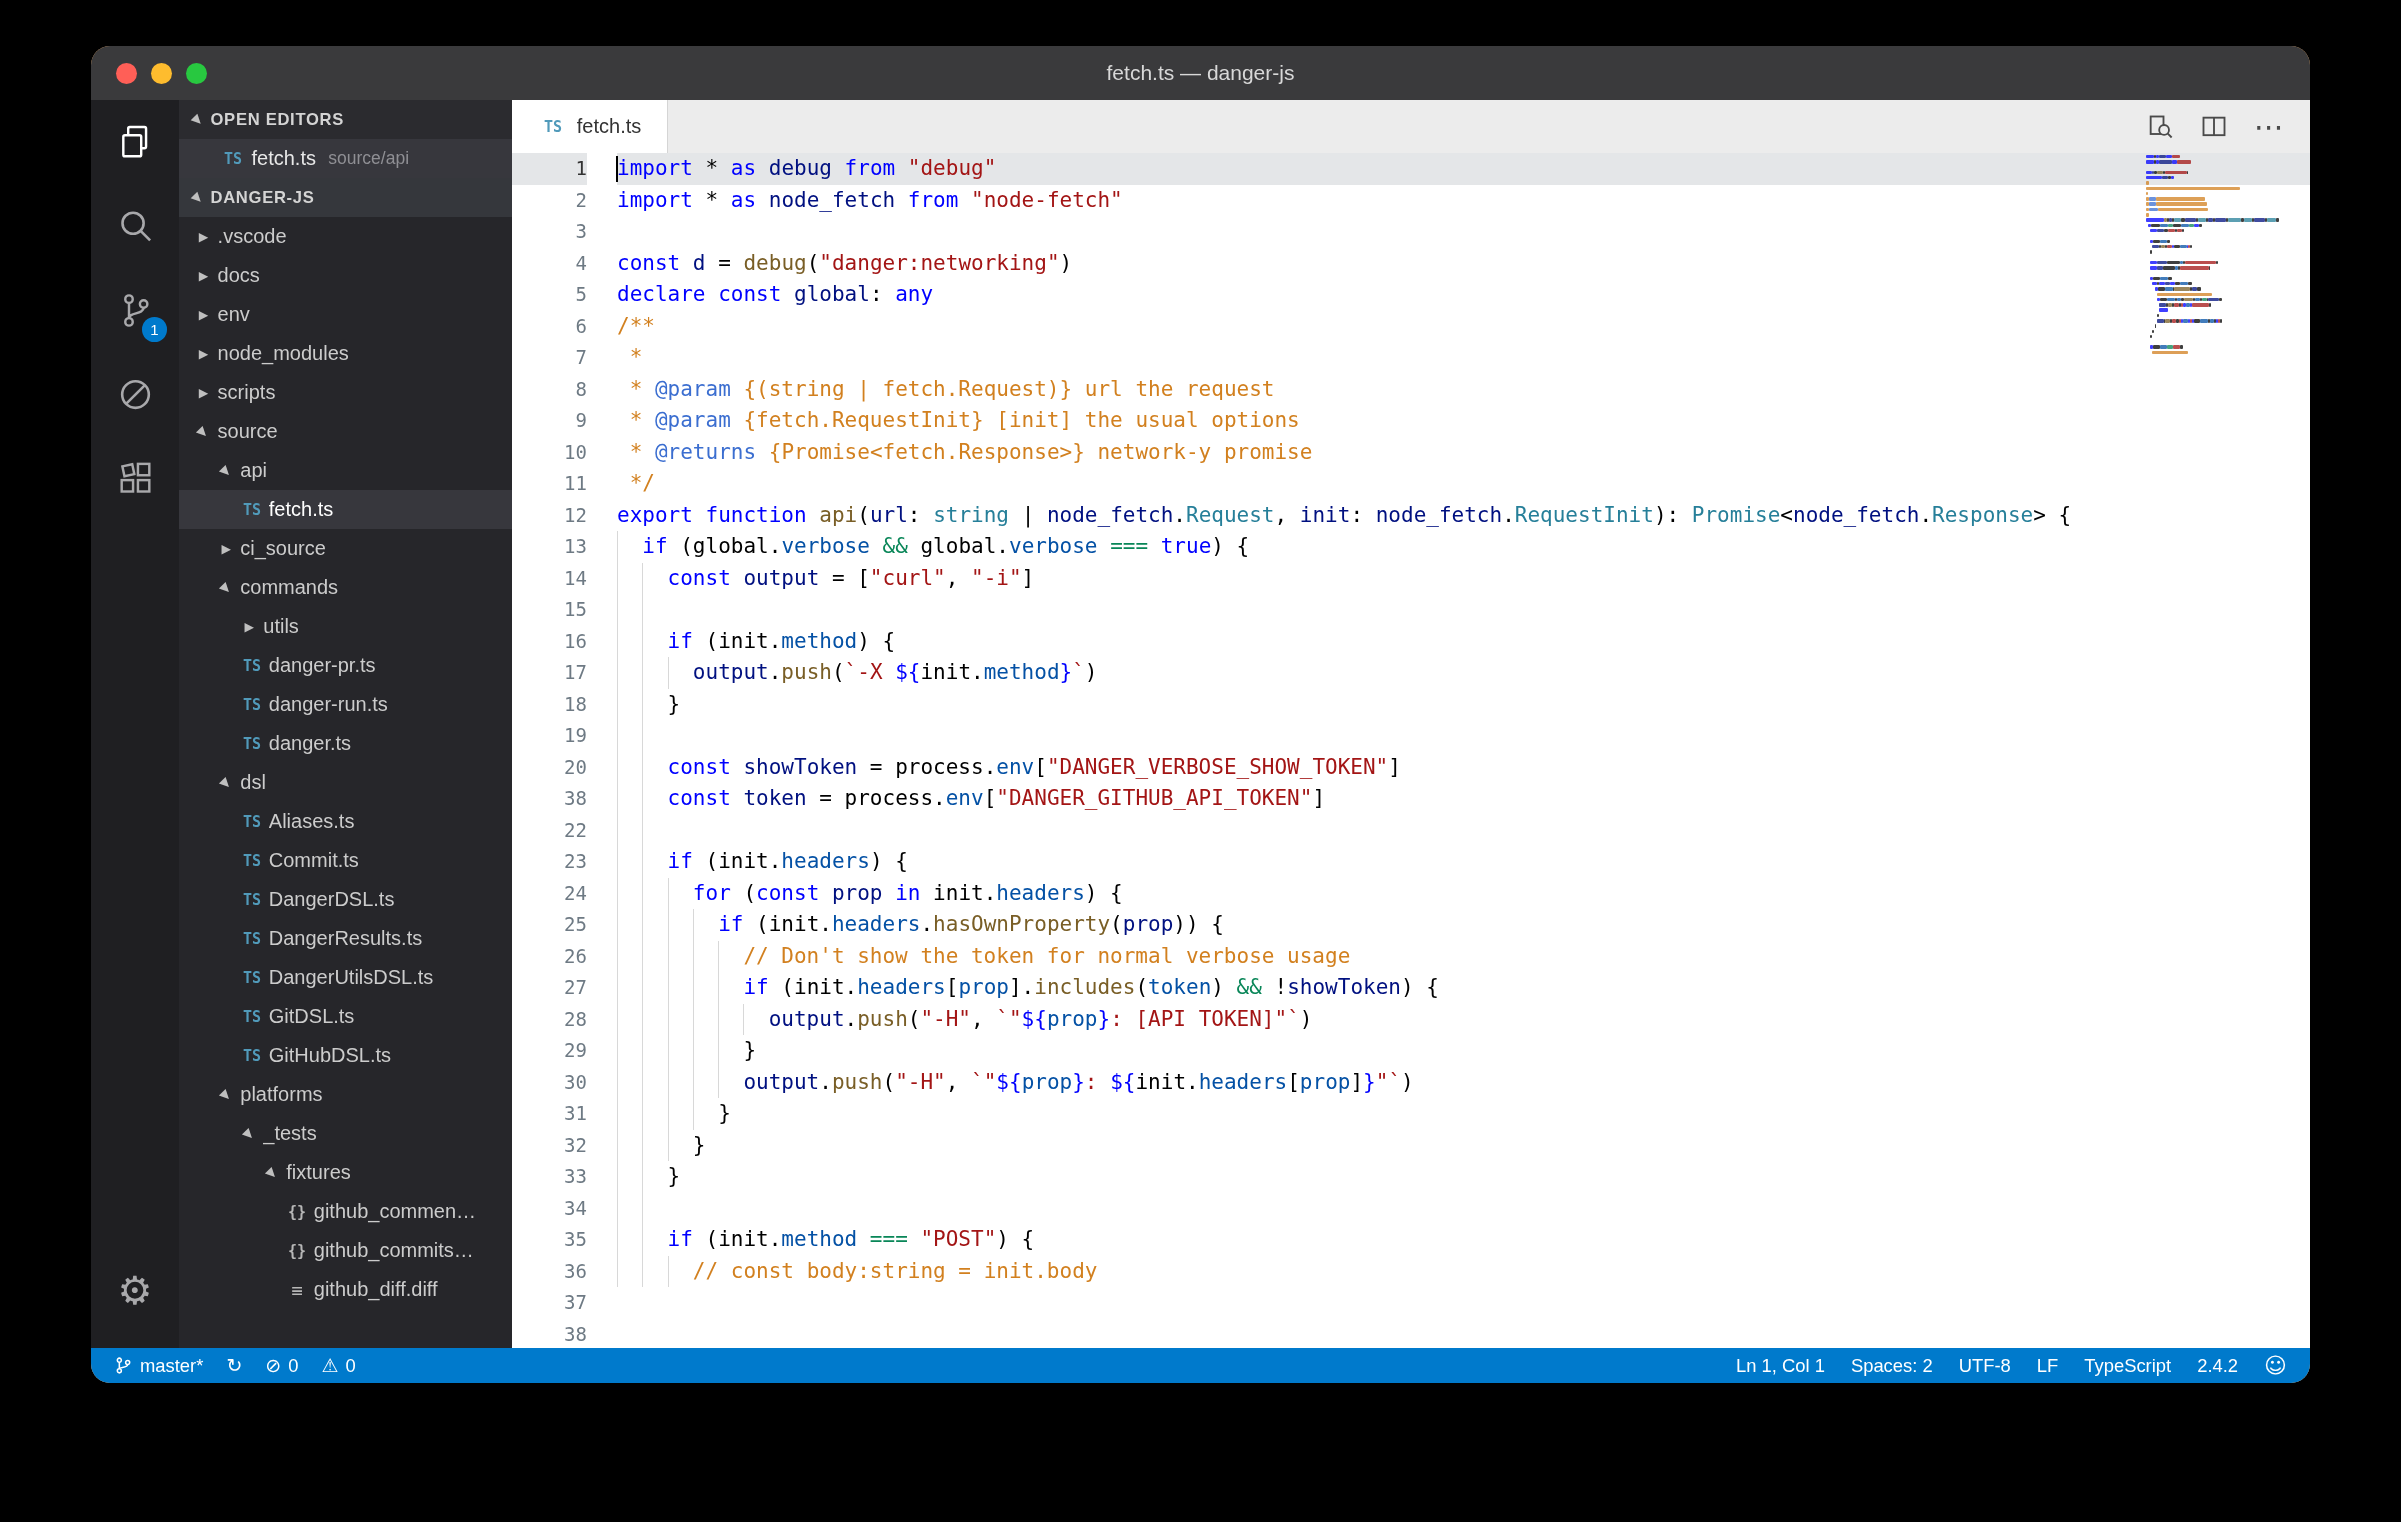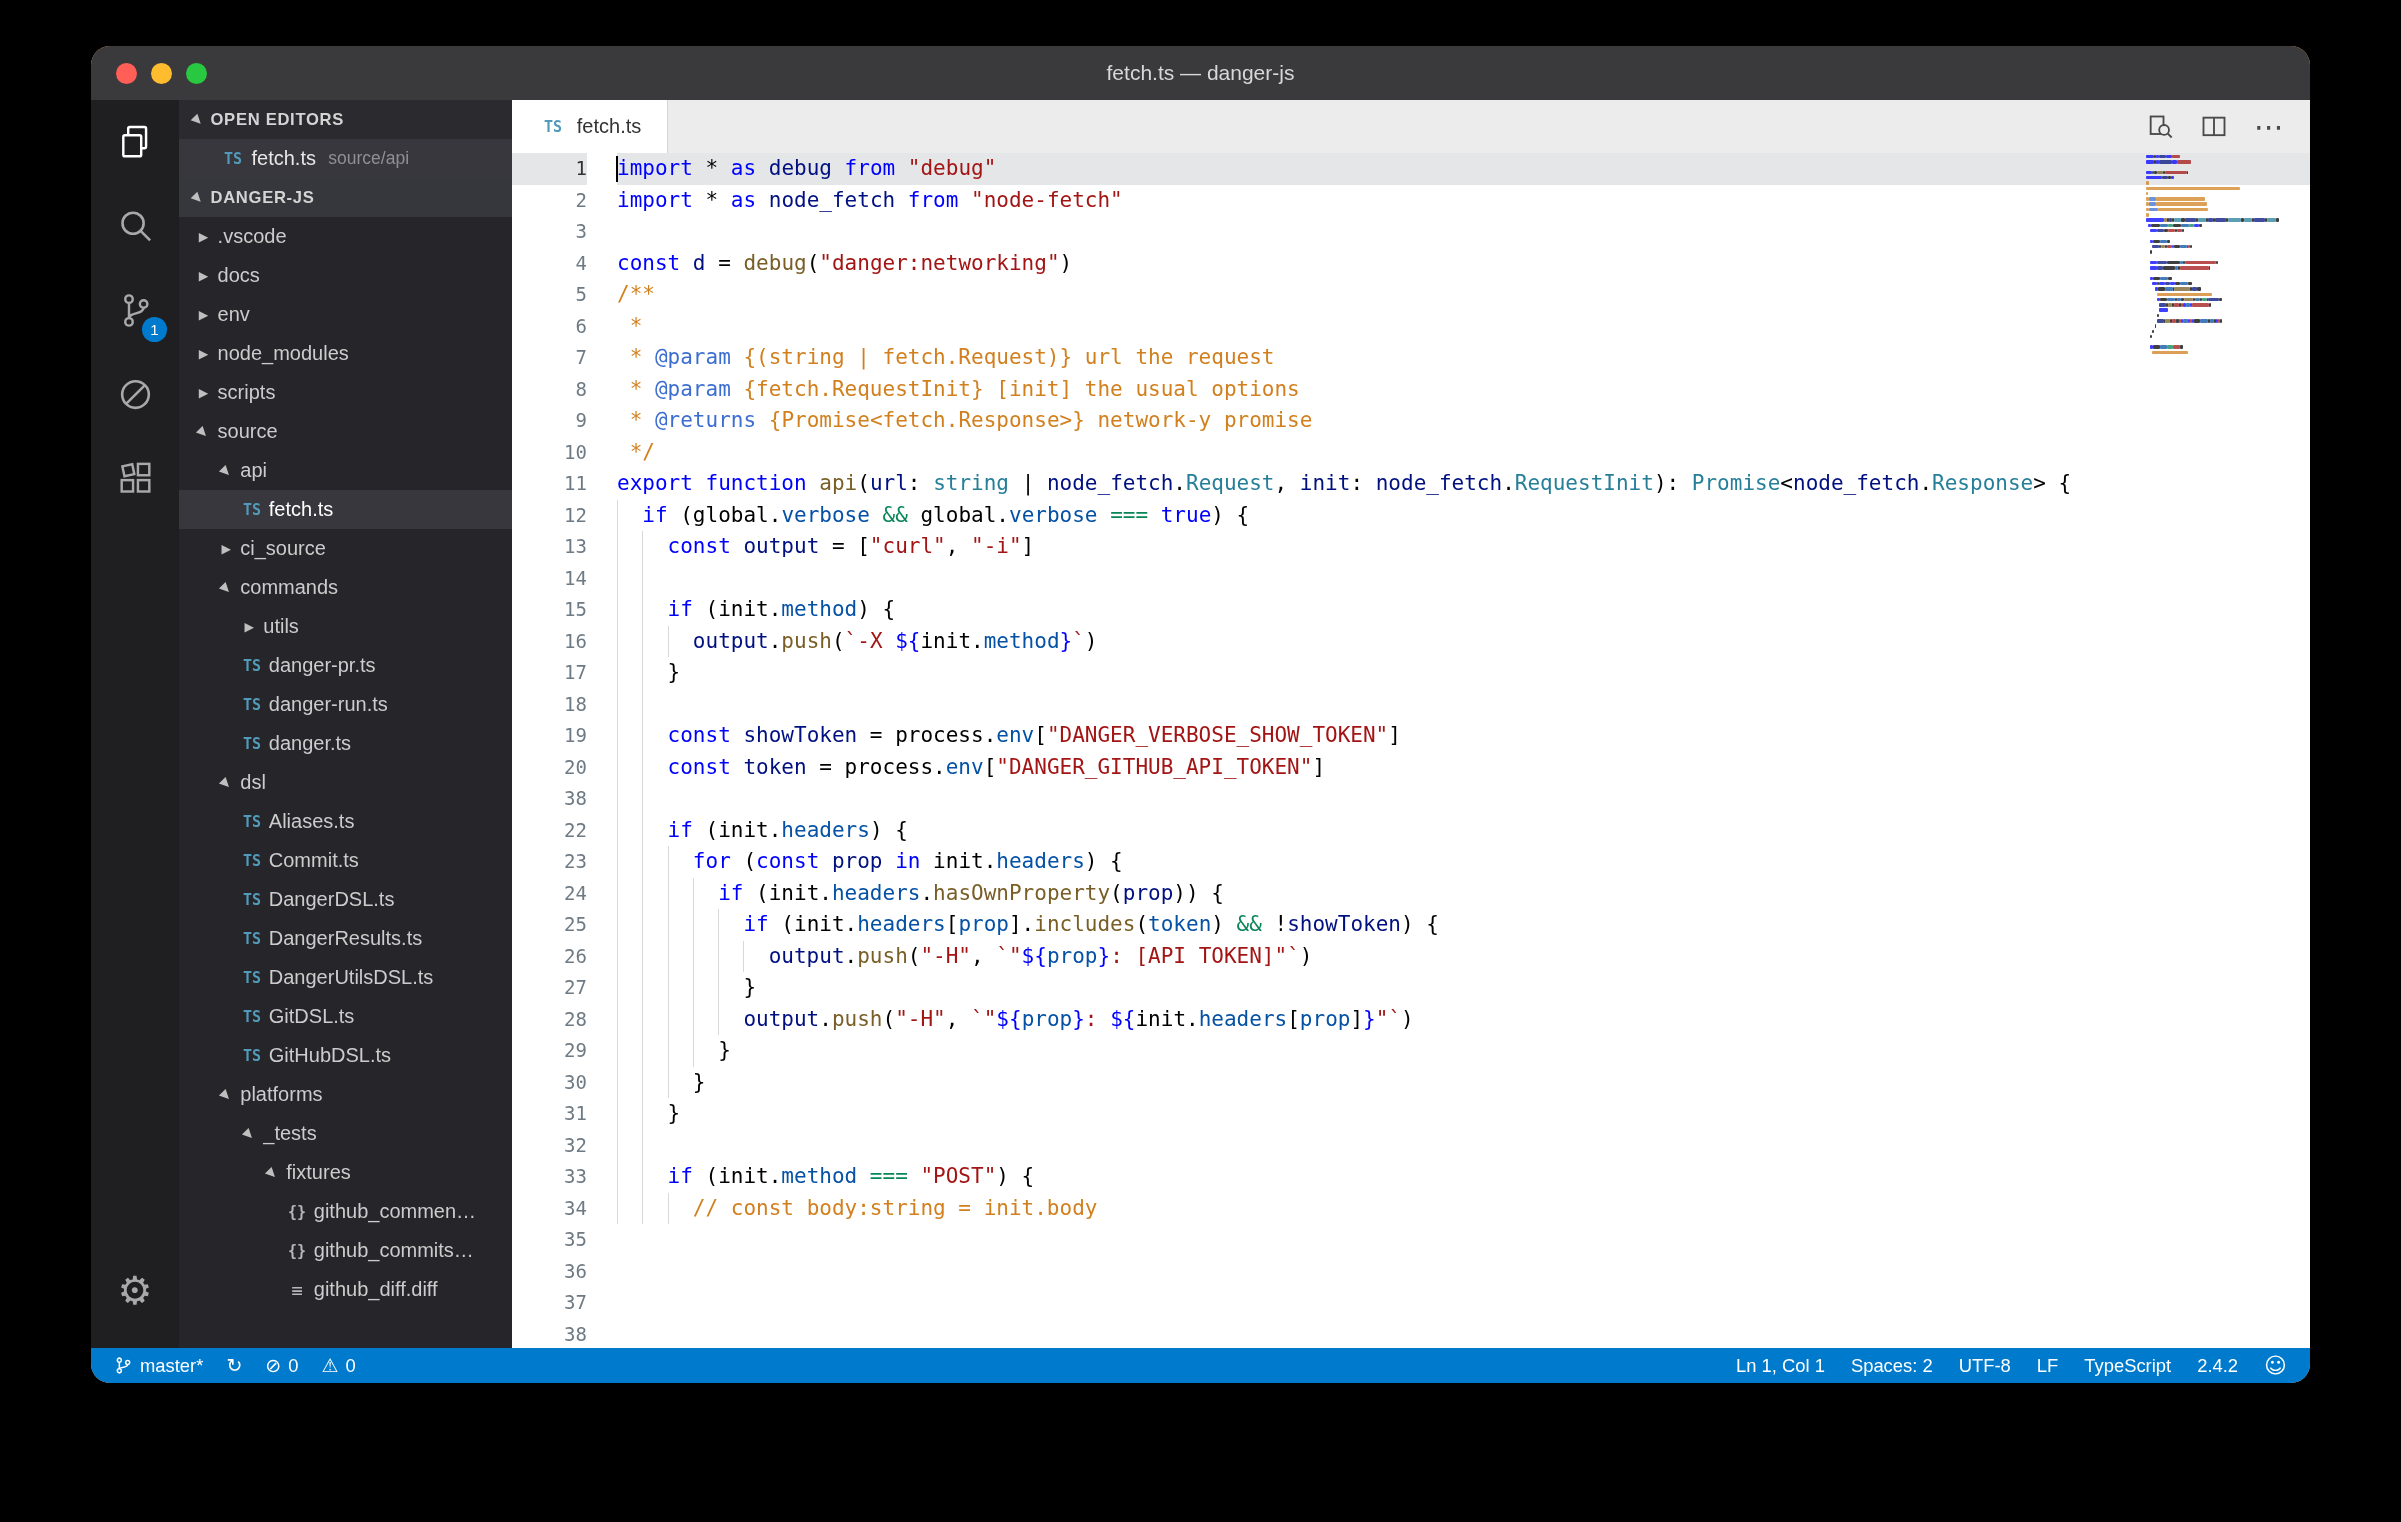--- a/index.html
+++ b/index.html
@@ -338,40 +338,42 @@
             <div class="gutter-line">35</div>
             <div class="gutter-line">36</div>
             <div class="gutter-line">37</div>
             <div class="gutter-line">38</div>
           </div>
         <div class="code">
             <div class="code-line current"><span class="line-text"><span class="tok" style="color: rgb(0, 0, 255);">import </span><span class="tok" style="color: rgb(0, 0, 0);">* </span><span class="tok" style="color: rgb(0, 0, 255);">as </span><span class="tok" style="color: rgb(0, 16, 128);">debug </span><span class="tok" style="color: rgb(0, 0, 255);">from </span><span class="tok" style="color: rgb(163, 21, 21);">"debug"</span><span class="cursor"></span></span></div>
             <div class="code-line"><span class="line-text"><span class="tok" style="color: rgb(0, 0, 255);">import </span><span class="tok" style="color: rgb(0, 0, 0);">* </span><span class="tok" style="color: rgb(0, 0, 255);">as </span><span class="tok" style="color: rgb(0, 16, 128);">node_fetch </span><span class="tok" style="color: rgb(0, 0, 255);">from </span><span class="tok" style="color: rgb(163, 21, 21);">"node-fetch"</span></span></div>
             <div class="code-line"><span class="line-text"></span></div>
             <div class="code-line"><span class="line-text"><span class="tok" style="color: rgb(0, 0, 255);">const </span><span class="tok" style="color: rgb(0, 16, 128);">d</span><span class="tok" style="color: rgb(0, 0, 0);"> = </span><span class="tok" style="color: rgb(121, 94, 38);">debug</span><span class="tok" style="color: rgb(0, 0, 0);">(</span><span class="tok" style="color: rgb(163, 21, 21);">"danger:networking"</span><span class="tok" style="color: rgb(0, 0, 0);">)</span></span></div>
+            <div class="code-line"><span class="line-text"><span class="tok" style="color: rgb(0, 0, 255);">declare const </span><span class="tok" style="color: rgb(0, 16, 128);">global</span><span class="tok" style="color: rgb(0, 0, 0);">: </span><span class="tok" style="color: rgb(0, 0, 255);">any</span></span></div>
             <div class="code-line"><span class="line-text"><span class="tok" style="color: rgb(210, 128, 31);">/**</span></span></div>
             <div class="code-line"><span class="line-text"><span class="tok" style="color: rgb(210, 128, 31);"> *</span></span></div>
             <div class="code-line"><span class="line-text"><span class="tok" style="color: rgb(210, 128, 31);"> * </span><span class="tok" style="color: rgb(59, 110, 208);">@param</span><span class="tok" style="color: rgb(210, 128, 31);"> {(string | fetch.Request)} url the request</span></span></div>
             <div class="code-line"><span class="line-text"><span class="tok" style="color: rgb(210, 128, 31);"> * </span><span class="tok" style="color: rgb(59, 110, 208);">@param</span><span class="tok" style="color: rgb(210, 128, 31);"> {fetch.RequestInit} [init] the usual options</span></span></div>
             <div class="code-line"><span class="line-text"><span class="tok" style="color: rgb(210, 128, 31);"> * </span><span class="tok" style="color: rgb(59, 110, 208);">@returns</span><span class="tok" style="color: rgb(210, 128, 31);"> {Promise&lt;fetch.Response&gt;} network-y promise</span></span></div>
             <div class="code-line"><span class="line-text"><span class="tok" style="color: rgb(210, 128, 31);"> */</span></span></div>
             <div class="code-line"><span class="line-text"><span class="tok" style="color: rgb(0, 0, 255);">export function </span><span class="tok" style="color: rgb(121, 94, 38);">api</span><span class="tok" style="color: rgb(0, 0, 0);">(</span><span class="tok" style="color: rgb(0, 16, 128);">url</span><span class="tok" style="color: rgb(0, 0, 0);">: </span><span class="tok" style="color: rgb(38, 127, 153);">string</span><span class="tok" style="color: rgb(0, 0, 0);"> | </span><span class="tok" style="color: rgb(0, 16, 128);">node_fetch</span><span class="tok" style="color: rgb(0, 0, 0);">.</span><span class="tok" style="color: rgb(38, 127, 153);">Request</span><span class="tok" style="color: rgb(0, 0, 0);">, </span><span class="tok" style="color: rgb(0, 16, 128);">init</span><span class="tok" style="color: rgb(0, 0, 0);">: </span><span class="tok" style="color: rgb(0, 16, 128);">node_fetch</span><span class="tok" style="color: rgb(0, 0, 0);">.</span><span class="tok" style="color: rgb(38, 127, 153);">RequestInit</span><span class="tok" style="color: rgb(0, 0, 0);">): </span><span class="tok" style="color: rgb(38, 127, 153);">Promise</span><span class="tok" style="color: rgb(0, 0, 0);">&lt;</span><span class="tok" style="color: rgb(0, 16, 128);">node_fetch</span><span class="tok" style="color: rgb(0, 0, 0);">.</span><span class="tok" style="color: rgb(38, 127, 153);">Response</span><span class="tok" style="color: rgb(0, 0, 0);">&gt; {</span></span></div>
             <div class="code-line"><span class="ind"></span><span class="line-text"><span class="tok" style="color: rgb(0, 0, 255);">if </span><span class="tok" style="color: rgb(0, 0, 0);">(global.</span><span class="tok" style="color: rgb(4, 81, 165);">verbose</span><span class="tok" style="color: rgb(9, 134, 88);"> &amp;&amp; </span><span class="tok" style="color: rgb(0, 0, 0);">global.</span><span class="tok" style="color: rgb(4, 81, 165);">verbose</span><span class="tok" style="color: rgb(9, 134, 88);"> === </span><span class="tok" style="color: rgb(0, 0, 255);">true</span><span class="tok" style="color: rgb(0, 0, 0);">) {</span></span></div>
             <div class="code-line"><span class="ind"></span><span class="ind"></span><span class="line-text"><span class="tok" style="color: rgb(0, 0, 255);">const </span><span class="tok" style="color: rgb(0, 16, 128);">output</span><span class="tok" style="color: rgb(0, 0, 0);"> = [</span><span class="tok" style="color: rgb(163, 21, 21);">"curl"</span><span class="tok" style="color: rgb(0, 0, 0);">, </span><span class="tok" style="color: rgb(163, 21, 21);">"-i"</span><span class="tok" style="color: rgb(0, 0, 0);">]</span></span></div>
             <div class="code-line"><span class="ind"></span><span class="ind"></span><span class="line-text"></span></div>
             <div class="code-line"><span class="ind"></span><span class="ind"></span><span class="line-text"><span class="tok" style="color: rgb(0, 0, 255);">if </span><span class="tok" style="color: rgb(0, 0, 0);">(init.</span><span class="tok" style="color: rgb(4, 81, 165);">method</span><span class="tok" style="color: rgb(0, 0, 0);">) {</span></span></div>
             <div class="code-line"><span class="ind"></span><span class="ind"></span><span class="ind"></span><span class="line-text"><span class="tok" style="color: rgb(0, 16, 128);">output</span><span class="tok" style="color: rgb(0, 0, 0);">.</span><span class="tok" style="color: rgb(121, 94, 38);">push</span><span class="tok" style="color: rgb(0, 0, 0);">(</span><span class="tok" style="color: rgb(163, 21, 21);">`-X </span><span class="tok" style="color: rgb(0, 0, 255);">${</span><span class="tok" style="color: rgb(0, 0, 0);">init.</span><span class="tok" style="color: rgb(4, 81, 165);">method</span><span class="tok" style="color: rgb(0, 0, 255);">}</span><span class="tok" style="color: rgb(163, 21, 21);">`</span><span class="tok" style="color: rgb(0, 0, 0);">)</span></span></div>
             <div class="code-line"><span class="ind"></span><span class="ind"></span><span class="line-text"><span class="tok" style="color: rgb(0, 0, 0);">}</span></span></div>
             <div class="code-line"><span class="ind"></span><span class="ind"></span><span class="line-text"></span></div>
             <div class="code-line"><span class="ind"></span><span class="ind"></span><span class="line-text"><span class="tok" style="color: rgb(0, 0, 255);">const </span><span class="tok" style="color: rgb(0, 16, 128);">showToken</span><span class="tok" style="color: rgb(0, 0, 0);"> = process.</span><span class="tok" style="color: rgb(4, 81, 165);">env</span><span class="tok" style="color: rgb(0, 0, 0);">[</span><span class="tok" style="color: rgb(163, 21, 21);">"DANGER_VERBOSE_SHOW_TOKEN"</span><span class="tok" style="color: rgb(0, 0, 0);">]</span></span></div>
             <div class="code-line"><span class="ind"></span><span class="ind"></span><span class="line-text"><span class="tok" style="color: rgb(0, 0, 255);">const </span><span class="tok" style="color: rgb(0, 16, 128);">token</span><span class="tok" style="color: rgb(0, 0, 0);"> = process.</span><span class="tok" style="color: rgb(4, 81, 165);">env</span><span class="tok" style="color: rgb(0, 0, 0);">[</span><span class="tok" style="color: rgb(163, 21, 21);">"DANGER_GITHUB_API_TOKEN"</span><span class="tok" style="color: rgb(0, 0, 0);">]</span></span></div>
             <div class="code-line"><span class="ind"></span><span class="ind"></span><span class="line-text"></span></div>
             <div class="code-line"><span class="ind"></span><span class="ind"></span><span class="line-text"><span class="tok" style="color: rgb(0, 0, 255);">if </span><span class="tok" style="color: rgb(0, 0, 0);">(init.</span><span class="tok" style="color: rgb(4, 81, 165);">headers</span><span class="tok" style="color: rgb(0, 0, 0);">) {</span></span></div>
             <div class="code-line"><span class="ind"></span><span class="ind"></span><span class="ind"></span><span class="line-text"><span class="tok" style="color: rgb(0, 0, 255);">for </span><span class="tok" style="color: rgb(0, 0, 0);">(</span><span class="tok" style="color: rgb(0, 0, 255);">const </span><span class="tok" style="color: rgb(0, 16, 128);">prop</span><span class="tok" style="color: rgb(0, 0, 255);"> in </span><span class="tok" style="color: rgb(0, 0, 0);">init.</span><span class="tok" style="color: rgb(4, 81, 165);">headers</span><span class="tok" style="color: rgb(0, 0, 0);">) {</span></span></div>
             <div class="code-line"><span class="ind"></span><span class="ind"></span><span class="ind"></span><span class="ind"></span><span class="line-text"><span class="tok" style="color: rgb(0, 0, 255);">if </span><span class="tok" style="color: rgb(0, 0, 0);">(init.</span><span class="tok" style="color: rgb(4, 81, 165);">headers</span><span class="tok" style="color: rgb(0, 0, 0);">.</span><span class="tok" style="color: rgb(121, 94, 38);">hasOwnProperty</span><span class="tok" style="color: rgb(0, 0, 0);">(</span><span class="tok" style="color: rgb(0, 16, 128);">prop</span><span class="tok" style="color: rgb(0, 0, 0);">)) {</span></span></div>
+            <div class="code-line"><span class="ind"></span><span class="ind"></span><span class="ind"></span><span class="ind"></span><span class="ind"></span><span class="line-text"><span class="tok" style="color: rgb(210, 128, 31);">// Don't show the token for normal verbose usage</span></span></div>
             <div class="code-line"><span class="ind"></span><span class="ind"></span><span class="ind"></span><span class="ind"></span><span class="ind"></span><span class="line-text"><span class="tok" style="color: rgb(0, 0, 255);">if </span><span class="tok" style="color: rgb(0, 0, 0);">(init.</span><span class="tok" style="color: rgb(4, 81, 165);">headers</span><span class="tok" style="color: rgb(0, 0, 0);">[</span><span class="tok" style="color: rgb(4, 81, 165);">prop</span><span class="tok" style="color: rgb(0, 0, 0);">].</span><span class="tok" style="color: rgb(121, 94, 38);">includes</span><span class="tok" style="color: rgb(0, 0, 0);">(</span><span class="tok" style="color: rgb(4, 81, 165);">token</span><span class="tok" style="color: rgb(0, 0, 0);">)</span><span class="tok" style="color: rgb(9, 134, 88);"> &amp;&amp; </span><span class="tok" style="color: rgb(0, 0, 0);">!</span><span class="tok" style="color: rgb(0, 16, 128);">showToken</span><span class="tok" style="color: rgb(0, 0, 0);">) {</span></span></div>
             <div class="code-line"><span class="ind"></span><span class="ind"></span><span class="ind"></span><span class="ind"></span><span class="ind"></span><span class="ind"></span><span class="line-text"><span class="tok" style="color: rgb(0, 16, 128);">output</span><span class="tok" style="color: rgb(0, 0, 0);">.</span><span class="tok" style="color: rgb(121, 94, 38);">push</span><span class="tok" style="color: rgb(0, 0, 0);">(</span><span class="tok" style="color: rgb(163, 21, 21);">"-H"</span><span class="tok" style="color: rgb(0, 0, 0);">, </span><span class="tok" style="color: rgb(163, 21, 21);">`"</span><span class="tok" style="color: rgb(0, 0, 255);">${</span><span class="tok" style="color: rgb(4, 81, 165);">prop</span><span class="tok" style="color: rgb(0, 0, 255);">}</span><span class="tok" style="color: rgb(163, 21, 21);">: [API TOKEN]"`</span><span class="tok" style="color: rgb(0, 0, 0);">)</span></span></div>
             <div class="code-line"><span class="ind"></span><span class="ind"></span><span class="ind"></span><span class="ind"></span><span class="ind"></span><span class="line-text"><span class="tok" style="color: rgb(0, 0, 0);">}</span></span></div>
             <div class="code-line"><span class="ind"></span><span class="ind"></span><span class="ind"></span><span class="ind"></span><span class="ind"></span><span class="line-text"><span class="tok" style="color: rgb(0, 16, 128);">output</span><span class="tok" style="color: rgb(0, 0, 0);">.</span><span class="tok" style="color: rgb(121, 94, 38);">push</span><span class="tok" style="color: rgb(0, 0, 0);">(</span><span class="tok" style="color: rgb(163, 21, 21);">"-H"</span><span class="tok" style="color: rgb(0, 0, 0);">, </span><span class="tok" style="color: rgb(163, 21, 21);">`"</span><span class="tok" style="color: rgb(0, 0, 255);">${</span><span class="tok" style="color: rgb(4, 81, 165);">prop</span><span class="tok" style="color: rgb(0, 0, 255);">}</span><span class="tok" style="color: rgb(163, 21, 21);">: </span><span class="tok" style="color: rgb(0, 0, 255);">${</span><span class="tok" style="color: rgb(0, 0, 0);">init.</span><span class="tok" style="color: rgb(4, 81, 165);">headers</span><span class="tok" style="color: rgb(0, 0, 0);">[</span><span class="tok" style="color: rgb(4, 81, 165);">prop</span><span class="tok" style="color: rgb(0, 0, 0);">]</span><span class="tok" style="color: rgb(0, 0, 255);">}</span><span class="tok" style="color: rgb(163, 21, 21);">"`</span><span class="tok" style="color: rgb(0, 0, 0);">)</span></span></div>
             <div class="code-line"><span class="ind"></span><span class="ind"></span><span class="ind"></span><span class="ind"></span><span class="line-text"><span class="tok" style="color: rgb(0, 0, 0);">}</span></span></div>
             <div class="code-line"><span class="ind"></span><span class="ind"></span><span class="ind"></span><span class="line-text"><span class="tok" style="color: rgb(0, 0, 0);">}</span></span></div>
             <div class="code-line"><span class="ind"></span><span class="ind"></span><span class="line-text"><span class="tok" style="color: rgb(0, 0, 0);">}</span></span></div>
             <div class="code-line"><span class="ind"></span><span class="ind"></span><span class="line-text"></span></div>
             <div class="code-line"><span class="ind"></span><span class="ind"></span><span class="line-text"><span class="tok" style="color: rgb(0, 0, 255);">if </span><span class="tok" style="color: rgb(0, 0, 0);">(init.</span><span class="tok" style="color: rgb(4, 81, 165);">method</span><span class="tok" style="color: rgb(9, 134, 88);"> === </span><span class="tok" style="color: rgb(163, 21, 21);">"POST"</span><span class="tok" style="color: rgb(0, 0, 0);">) {</span></span></div>
             <div class="code-line"><span class="ind"></span><span class="ind"></span><span class="ind"></span><span class="line-text"><span class="tok" style="color: rgb(210, 128, 31);">// const body:string = init.body</span></span></div>

